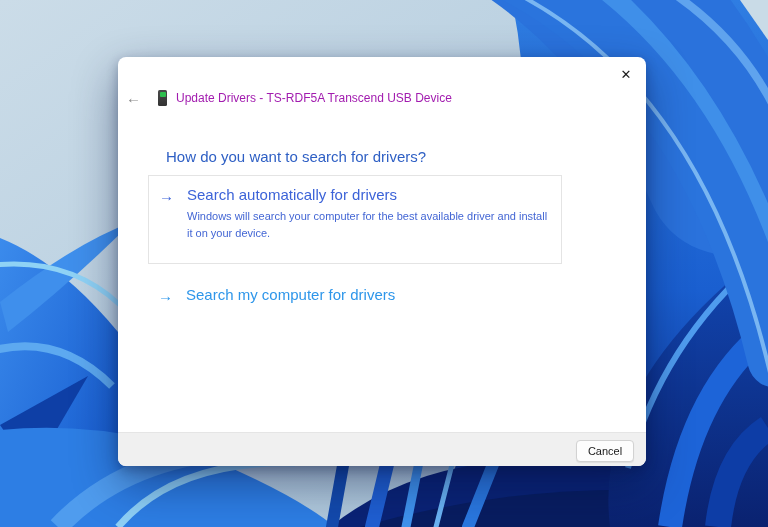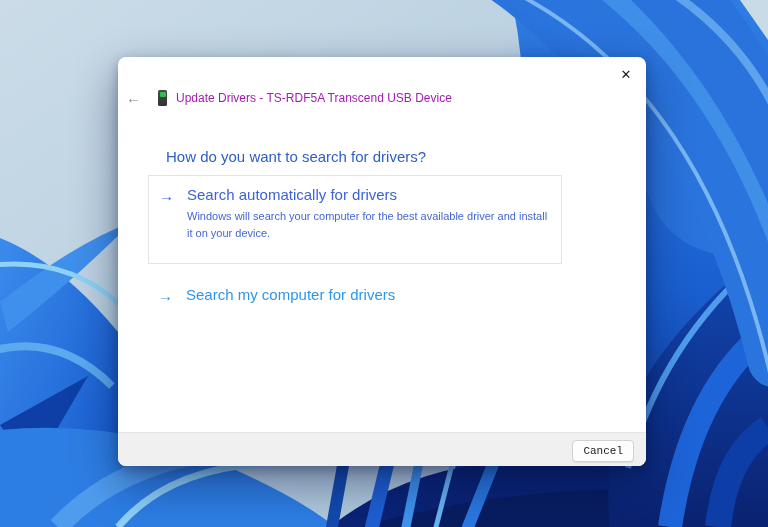--- a/index.html
+++ b/index.html
@@ -71,21 +71,21 @@
   .footer{
     position:absolute;left:0;right:0;bottom:0;height:34px;
     background:#f0f0f0;border-top:1px solid #e5e5e5;
     border-radius:0 0 8px 8px;box-sizing:border-box;
   }
   .cancel-btn{
     position:absolute;top:7px;right:12px;min-width:58px;height:22px;
     background:#fdfdfd;border:1px solid #d2d2d2;border-radius:4px;
     font-size:11px;color:#1a1a1a;cursor:pointer;padding:0 10px;
     box-shadow:0 1px 1px rgba(0,0,0,.08);
-    font-family:Liberation Mono, monospace;
+    font-family:Liberation Sans, sans-serif;
   }
 </style>
 </head>
 <body>
 
 <div class="wallpaper">
   <svg viewBox="0 0 768 527" preserveAspectRatio="none">
     <defs>
       <linearGradient id="bgGrad" x1="0" y1="0" x2="1" y2="1">
         <stop offset="0" stop-color="#cbdce8"></stop>

